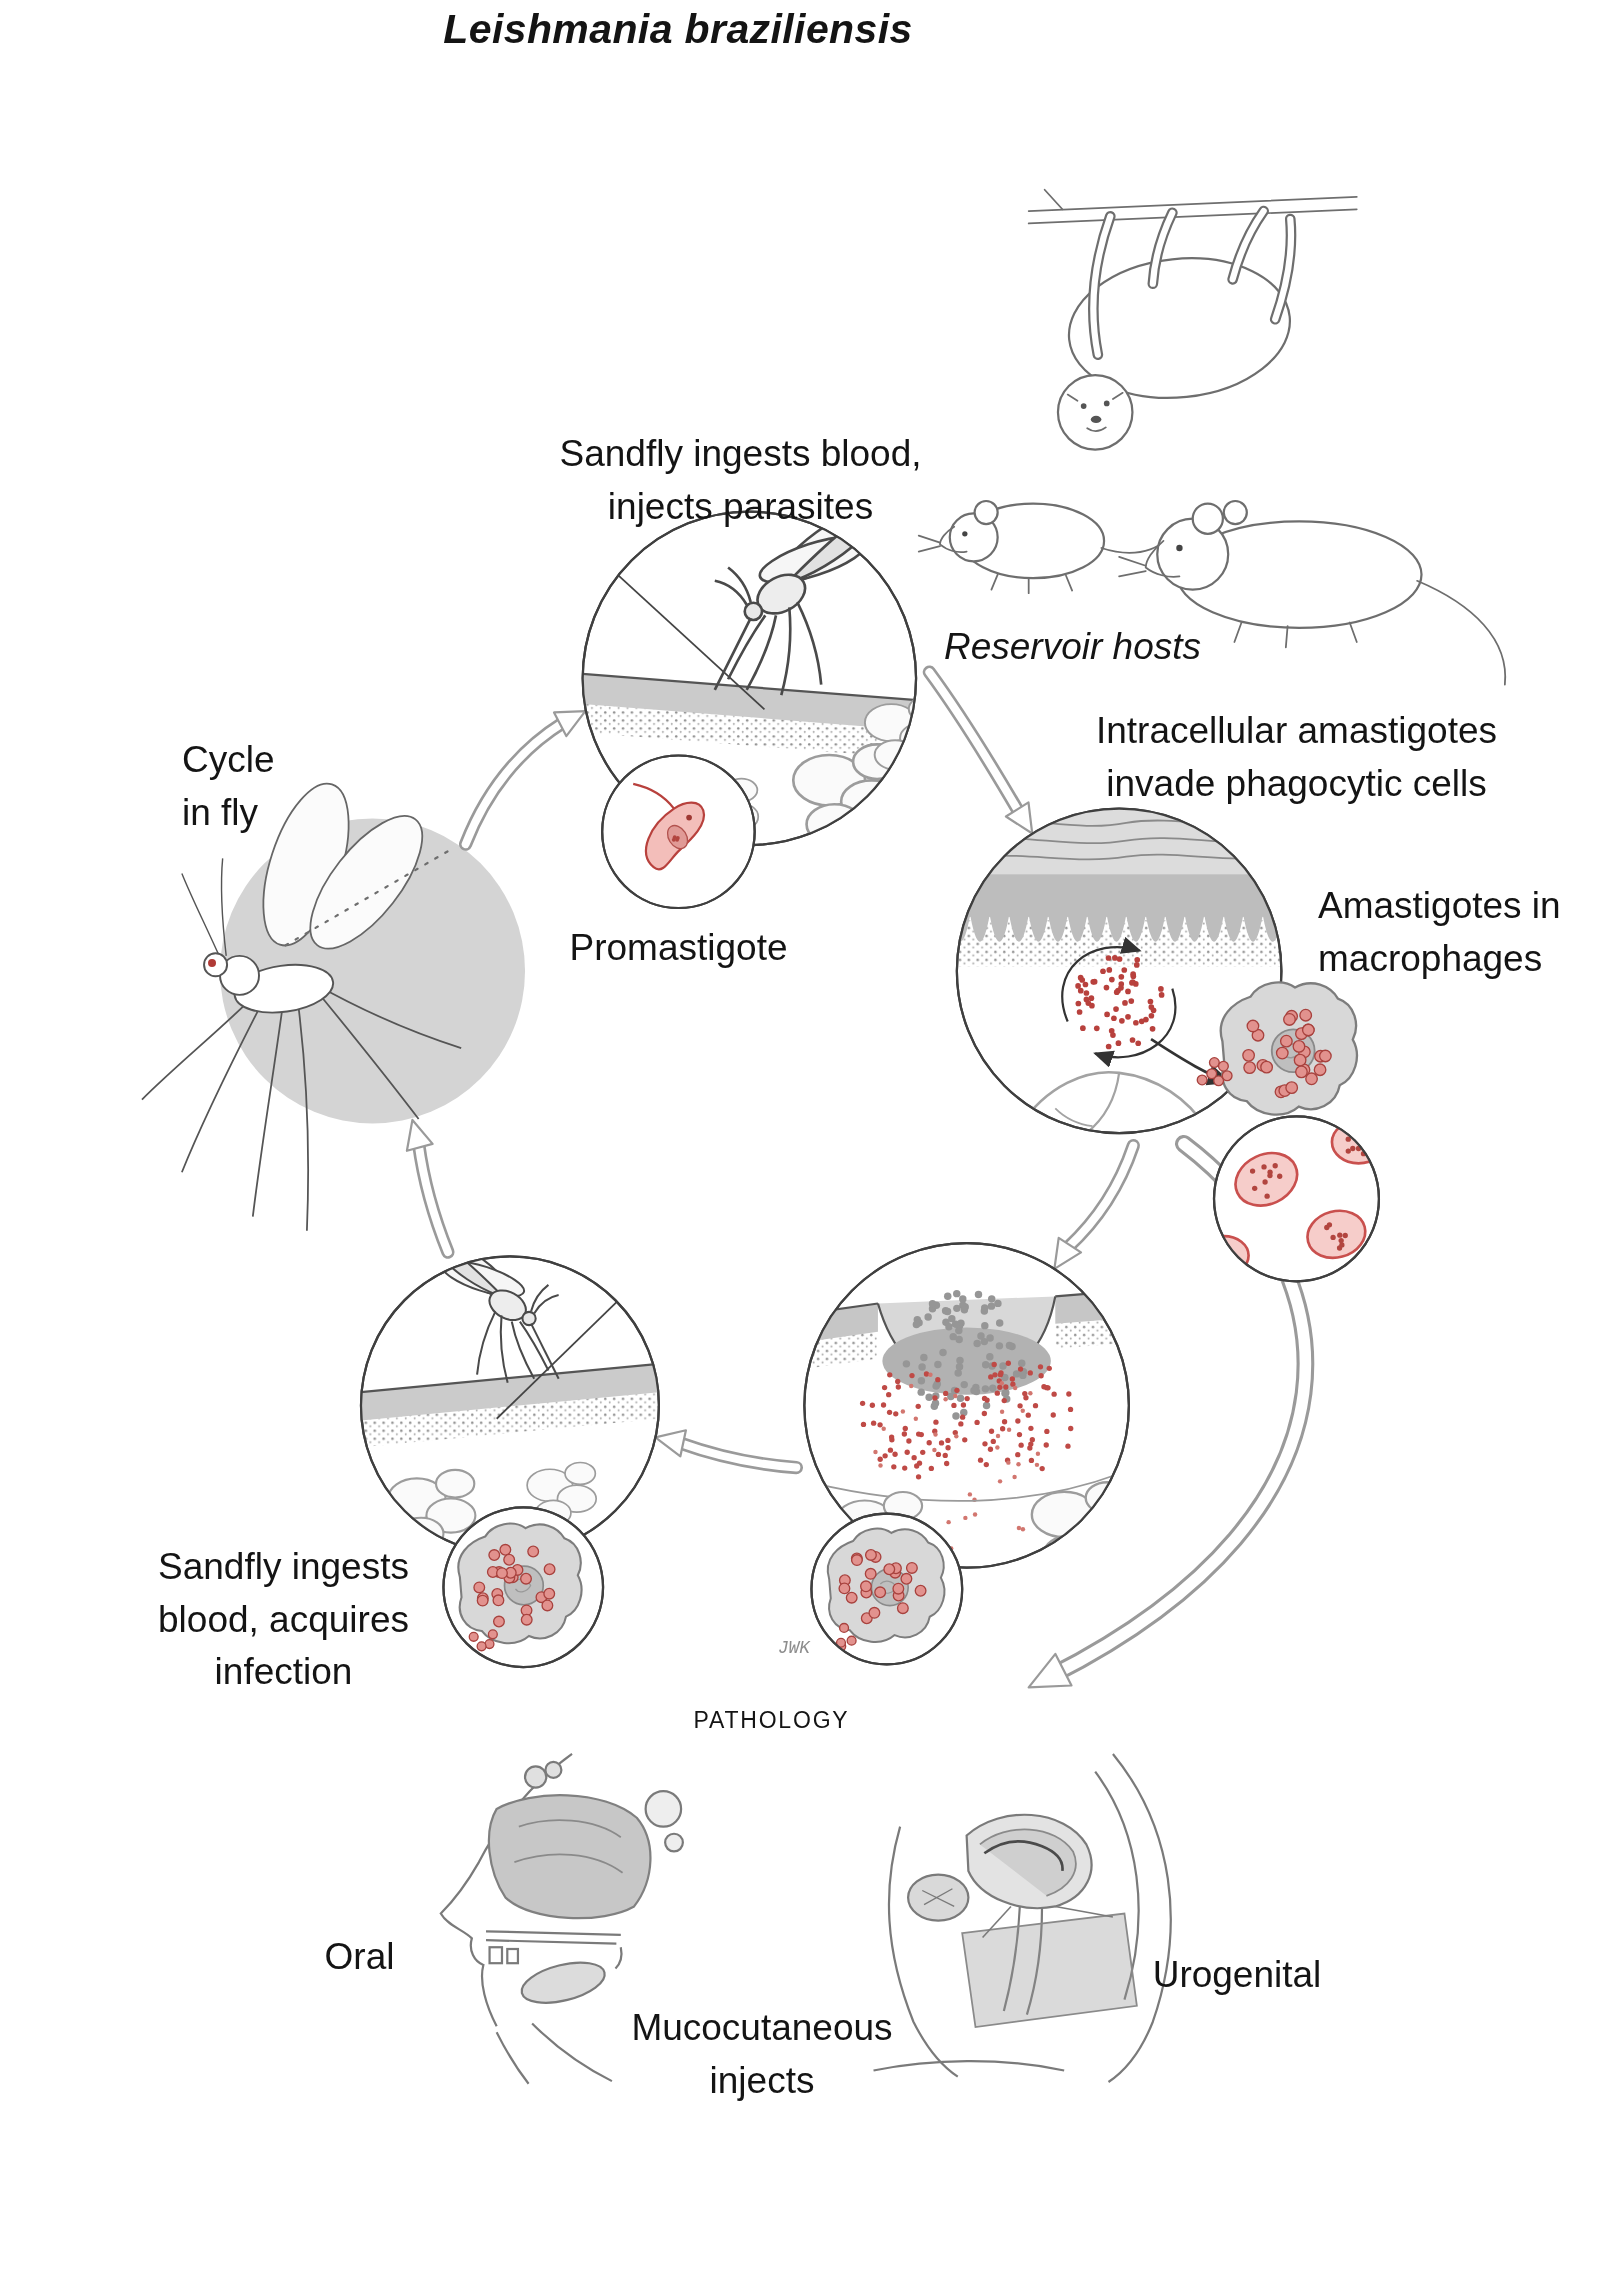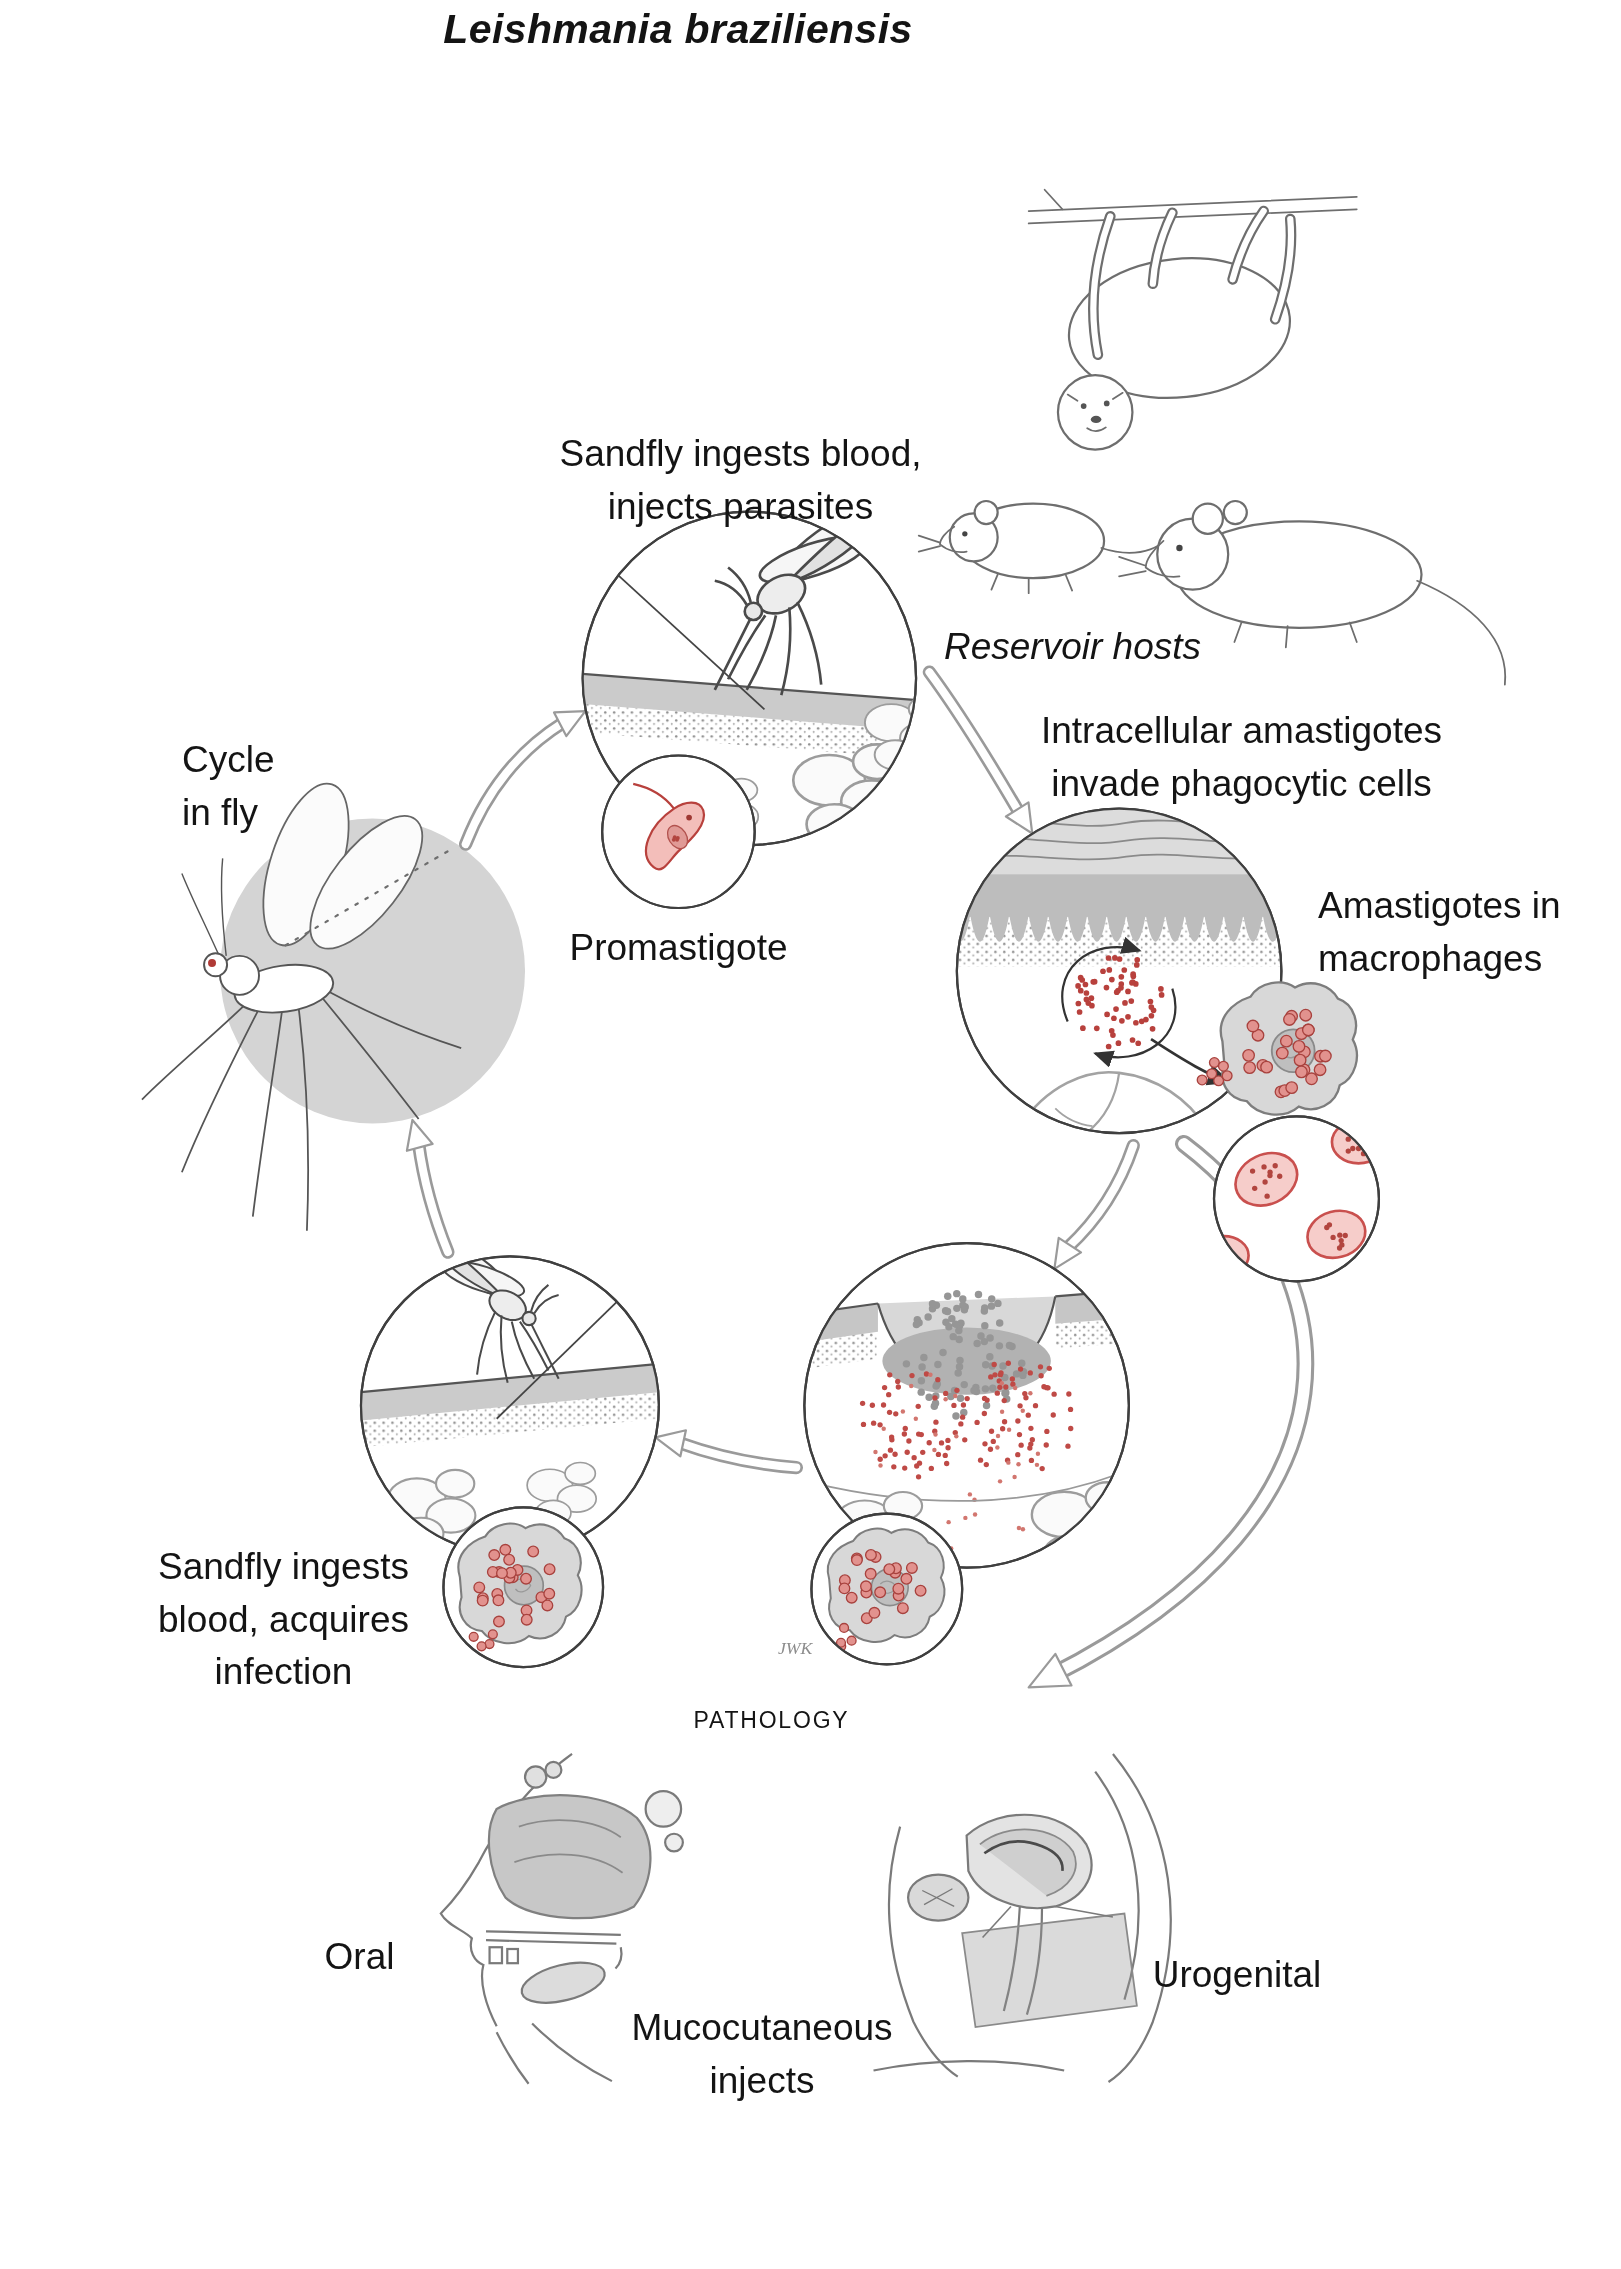--- a/index.html
+++ b/index.html
@@ -5,21 +5,21 @@
   *{box-sizing:border-box}
   html,body{margin:0;padding:0;background:#ffffff}
   #page{position:relative;width:1622px;height:2270px;background:#fff;overflow:hidden;
         font-family:"Liberation Sans",sans-serif;color:#141414}
   svg.canvas{position:absolute;left:0;top:0;display:block}
   .lbl{position:absolute;font-size:37px;line-height:1.42;white-space:pre-line}
   .center{text-align:center}
   .title{font-size:41px;font-weight:700;font-style:italic;letter-spacing:0.4px}
   .italic{font-style:italic}
   .pathology{font-size:23px;letter-spacing:1.8px}
-  .signature{font-size:17.7px;color:#8d8d8d;font-style:italic;font-family:Liberation Serif, serif}
+  .signature{font-size:17.7px;color:#8d8d8d;font-style:italic;font-family:Liberation Mono, monospace}
   
   .aw{fill:none;stroke:#9a9a9a;stroke-width:15;stroke-linecap:round}
   .ai{fill:none;stroke:#ffffff;stroke-width:9;stroke-linecap:round}
   .ah{fill:#ffffff;stroke:#9a9a9a;stroke-width:2.5;stroke-linejoin:round}
   .sketch{stroke:#6e6e6e;fill:none;stroke-width:2;stroke-linecap:round}
   .limbO{stroke:#6e6e6e;stroke-width:12;fill:none;stroke-linecap:round}
   .limbI{stroke:#ffffff;stroke-width:7;fill:none;stroke-linecap:round}
   .ring{fill:#ffffff;stroke:#3f3f3f;stroke-width:2.5}
   .ringline{fill:none;stroke:#3f3f3f;stroke-width:2.5}
 </style>
@@ -778,21 +778,21 @@
   </g>
 </svg>
 
 <div class="lbl title center" style="left:0;top:188;width:1356px">Leishmania braziliensis</div>
 
 <div class="lbl center" style="left:532px;top:428px;width:417px">Sandfly ingests blood,
 injects parasites</div>
 
 <div class="lbl italic center" style="left:922px;top:621px;width:301px">Reservoir hosts</div>
 
-<div class="lbl center" style="left:1020px;top:705px;width:443px">Intracellular amastigotes
+<div class="lbl center" style="left:1075px;top:705px;width:443px">Intracellular amastigotes
 invade phagocytic cells</div>
 
 <div class="lbl" style="left:1318px;top:880px;width:275px">Amastigotes in
 macrophages</div>
 
 <div class="lbl" style="left:182px;top:734px;width:195px">Cycle
 in fly</div>
 
 <div class="lbl center" style="left:550px;top:922px;width:257px">Promastigote</div>
 

